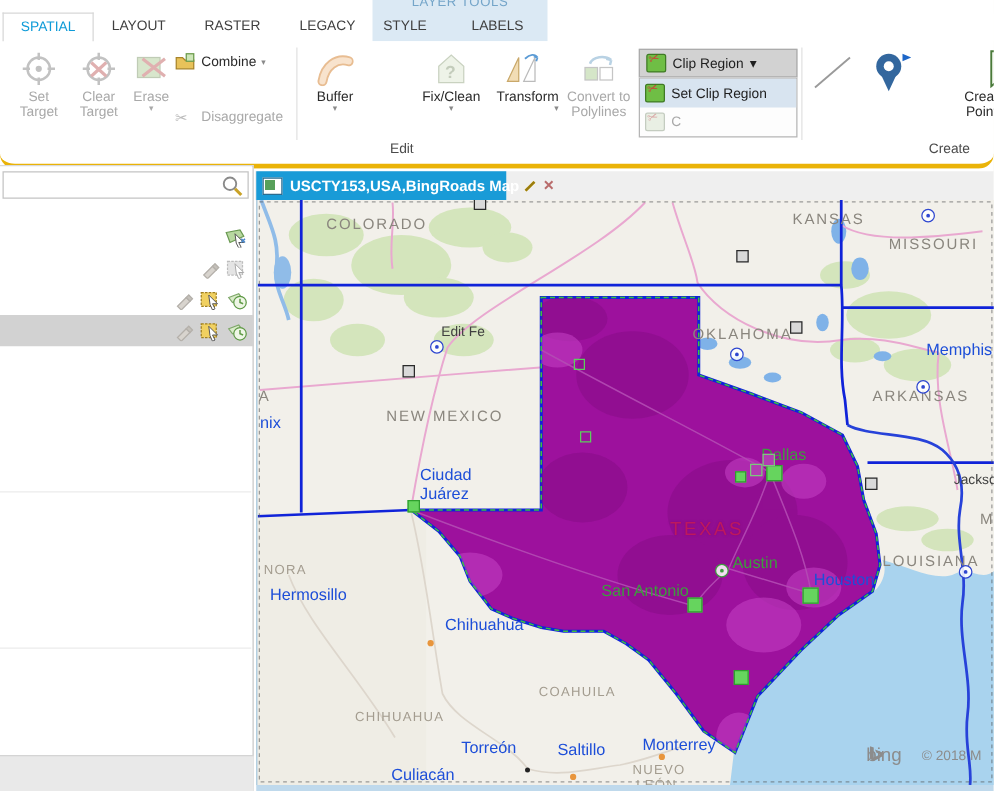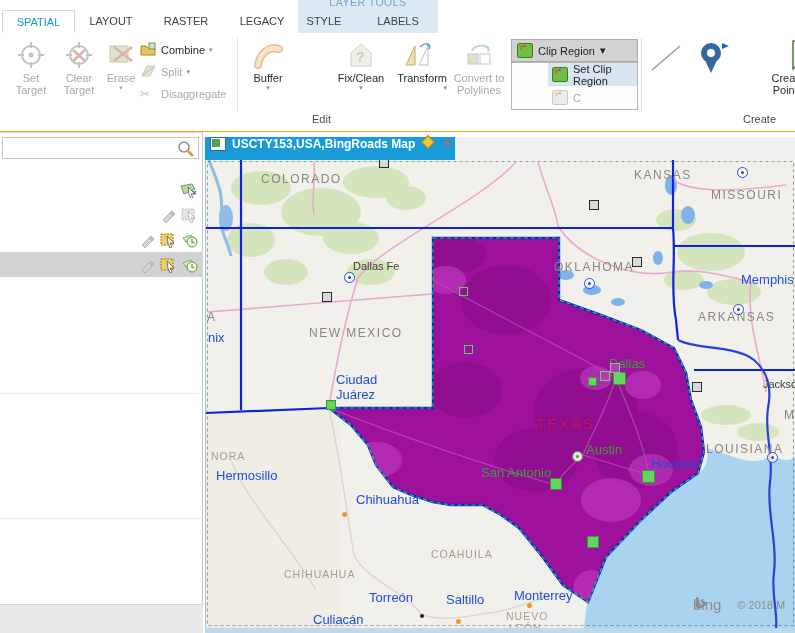--- a/index.html
+++ b/index.html
@@ -1,20 +1,20 @@
 <!DOCTYPE html>
 <html><head>
 <meta charset="utf-8">
 <style>
   html,body{margin:0;padding:0;}
   body{width:795px;height:633px;position:relative;overflow:hidden;background:#fff;
        font-family:"Liberation Sans",sans-serif;font-size:11px;color:#333;}
 
   
-  #ribbon{position:absolute;left:0;top:0;width:795px;height:131px;background:#fff;border-bottom:1px solid #eab308;}
+  #ribbon{position:absolute;left:0;top:0;width:795px;height:131px;background:#fff;border-bottom:4px solid #eab308;border-radius:12px;}
   #tabstrip{position:absolute;left:0;top:0;width:795px;height:33px;overflow:hidden;background:#fff;}
   #ctxbg{position:absolute;left:298px;top:0;width:140px;height:33px;background:#dbe9f4;}
   #ctxlabel{position:absolute;left:298px;top:-4px;width:140px;text-align:center;color:#74a5c9;
             font-size:10.5px;letter-spacing:.5px;}
   .tab{position:absolute;top:10px;height:23px;line-height:22px;text-align:center;color:#3f3f3f;font-size:11px;cursor:default;}
   .tab.active{background:#fff;border:1px solid #d7d7d7;border-bottom:none;color:#0e9bd8;}
   #tab-spatial{left:2px;width:71px;}
   #tab-layout{left:80px;width:62px;}
   #tab-raster{left:155px;width:62px;}
   #tab-legacy{left:231px;width:62px;}
@@ -32,21 +32,21 @@
 
   .sbtn{position:absolute;left:140px;width:96px;height:21px;text-align:left;display:flex;align-items:center;gap:4px;}
   .sbtn .rlb{font-size:11px;color:#2b2b2b;white-space:nowrap;}
   .sbtn.disabled .rlb{color:#a9a9a9;}
   .sbtn .dd{color:#8a8a8a;font-size:7px;}
 
   
   #clipbtn{position:absolute;left:511px;top:39px;width:127px;height:23px;background:#d2d2d2;border:1px solid #ababab;
            display:flex;align-items:center;gap:5px;padding-left:5px;box-sizing:border-box;font-size:11px;color:#1e1e1e;}
   #clipmenu{position:absolute;left:511px;top:62px;width:127px;background:#fdfdfd;border:1px solid #b5b5b5;box-sizing:border-box;z-index:5;}
-  .clipitem{height:23px;display:flex;align-items:center;gap:5px;padding-left:4px;font-size:11px;color:#1e1e1e;margin-left:36px;}
+  .clipitem{height:23px;display:flex;align-items:center;gap:5px;padding-left:4px;font-size:11px;color:#1e1e1e;}
   .clipitem.hl{background:#d8e4f0;}
   .clipitem.disabled{color:#a9a9a9;}
   .clipicon{width:14px;height:13px;background:#6fbe45;border:1px solid #3f7a25;border-radius:2px;position:relative;flex:0 0 auto;}
   .clipicon:after{content:"✂";position:absolute;left:1px;top:-3px;font-size:10px;color:#d13b3b;transform:rotate(-18deg);}
   .clipicon.pale{background:#e9efe4;border-color:#c4ccc0;}
   .clipicon.pale:after{color:#d9a5a5;}
 
   
   #panel{position:absolute;left:0;top:132px;width:203px;height:501px;background:#fff;border-top:1px solid #d9d9d9;
          border-right:1px solid #c8c8c8;box-sizing:border-box;}
@@ -54,21 +54,21 @@
   #searchbox input{position:absolute;left:3px;top:1px;width:170px;height:18px;border:none;outline:none;font-size:11px;background:transparent;}
   #searchbox svg{position:absolute;right:3px;top:2px;}
   #layerlist{position:absolute;left:0;top:44px;width:203px;}
   .lrow{height:25px;display:flex;align-items:center;justify-content:flex-end;gap:5px;padding-right:5px;}
   .lrow.selected{background:#d2d2d2;}
   .pdivider{position:absolute;left:0;width:201px;height:1px;background:#ececec;}
   #pfooter{position:absolute;left:0;top:471px;width:203px;height:30px;background:#e9e9e9;border-top:1px solid #d4d4d4;box-sizing:border-box;}
 
   
   #tabbar{position:absolute;left:204px;top:137px;width:591px;height:23px;background:#efefef;}
-  #maptab{position:absolute;left:1px;top:0;width:250px;height:23px;background:#199bd7;display:flex;gap:6px;padding-left:5px;box-sizing:border-box;}
+  #maptab{position:absolute;left:1px;top:0;width:200px;height:23px;background:#199bd7;display:flex;align-items:center;gap:6px;padding-left:5px;box-sizing:border-box;}
   #maptab .mt-title{color:#fff;font-weight:bold;font-size:12px;white-space:nowrap;}
   #maptab .diamond{width:8px;height:8px;background:#e8c83c;border:1px solid #9a7d10;transform:rotate(45deg);margin-left:2px;}
   #maptab .closex{color:#b86b6b;font-size:11px;font-weight:bold;margin-left:3px;}
   .mapdoc-icon{width:14px;height:12px;background:#fff;border:1px solid #2b6b8f;position:relative;flex:0 0 auto;}
   .mapdoc-icon:after{content:"";position:absolute;left:1px;top:1px;width:8px;height:8px;background:#57a05a;}
 
   #map{position:absolute;left:205px;top:160px;width:590px;height:468px;overflow:hidden;background:#f2f0ea;border-left:1px solid #9dc3dc;box-sizing:content-box;}
   #map svg{position:absolute;left:0;top:0;}
   #mapbottom{position:absolute;left:205px;top:628px;width:590px;height:5px;background:#bfd9ec;}
 
@@ -149,28 +149,20 @@
     <div class="rlb">Erase</div>
     <div class="dd">▾</div>
   </div>
 
   <div class="sbtn" style="top:39px;">
     <svg width="17" height="15">
         <path d="M1,4 L6,4 L8,6 L15,6 L15,13 L1,13 Z" fill="#e8c25a" stroke="#a8842a"></path>
         <rect x="9" y="1" width="6" height="6" fill="#cde6b8" stroke="#6a9a4a"></rect>
       </svg>
     <span class="rlb">Combine</span>
-      <span class="dd">▾</span>
-  </div>
-  <div class="sbtn disabled" style="top:61px;">
-    <svg width="17" height="15">
-        <path d="M2,12 L7,2 L15,2 L10,12 Z" fill="#dde8d4" stroke="#c4ccbc"></path>
-        <line x1="3" y1="11" x2="14" y2="3" stroke="#c0c0c0"></line>
-      </svg>
-    <span class="rlb">Split</span>
       <span class="dd">▾</span>
   </div>
   <div class="sbtn disabled" style="top:83px;">
     <svg width="17" height="15">
         <text x="0" y="12" font-size="12" fill="#bcbcbc">✂</text>
       </svg>
     <span class="rlb">Disaggregate</span>
   </div>
 
   <div class="vsep" style="left:237px;"></div>
@@ -452,21 +444,21 @@
 <span class="mlabel state" style="left: 55px; top: 12px;">COLORADO</span>
     <span class="mlabel state" style="left: 428px; top: 8px;">KANSAS</span>
     <span class="mlabel state" style="left: 505px; top: 28px;">MISSOURI</span>
     <span class="mlabel state" style="left: 348px; top: 100px;">OKLAHOMA</span>
     <span class="mlabel state" style="left: 492px; top: 150px;">ARKANSAS</span>
     <span class="mlabel state" style="left: 103px; top: 166px;">NEW MEXICO</span>
     <span class="mlabel state" style="left: 500px; top: 282px;">LOUISIANA</span>
     <span class="mlabel state" style="left: 578px; top: 248px;">MIS</span>
     <span class="mlabel state" style="left: 1px; top: 150px;">A</span>
     <span class="mlabel state-texas" style="left: 330px; top: 255px;">TEXAS</span>
-    <span class="mlabel city" style="left: 147px; top: 100px;">Dallas Fe</span>
+    <span class="mlabel city" style="left: 147px; top: 100px;">Edit Fe</span>
     <span class="mlabel city-lg" style="left: 130px; top: 212px;">Ciudad</span>
     <span class="mlabel city-lg" style="left: 130px; top: 227px;">Juárez</span>
     <span class="mlabel city-lg" style="left: 535px; top: 112px;">Memphis</span>
     <span class="mlabel city" style="left: 557px; top: 218px;">Jackson</span>
     <span class="mlabel city-lg" style="left: 2px; top: 170px;">nix</span>
     <span class="mlabel city-lg" style="left: 10px; top: 308px;">Hermosillo</span>
     <span class="mlabel city-lg" style="left: 150px; top: 332px;">Chihuahua</span>
     <span class="mlabel city-lg" style="left: 163px; top: 430px;">Torreón</span>
     <span class="mlabel city-lg" style="left: 240px; top: 432px;">Saltillo</span>
     <span class="mlabel city-lg" style="left: 107px; top: 452px;">Culiacán</span>

